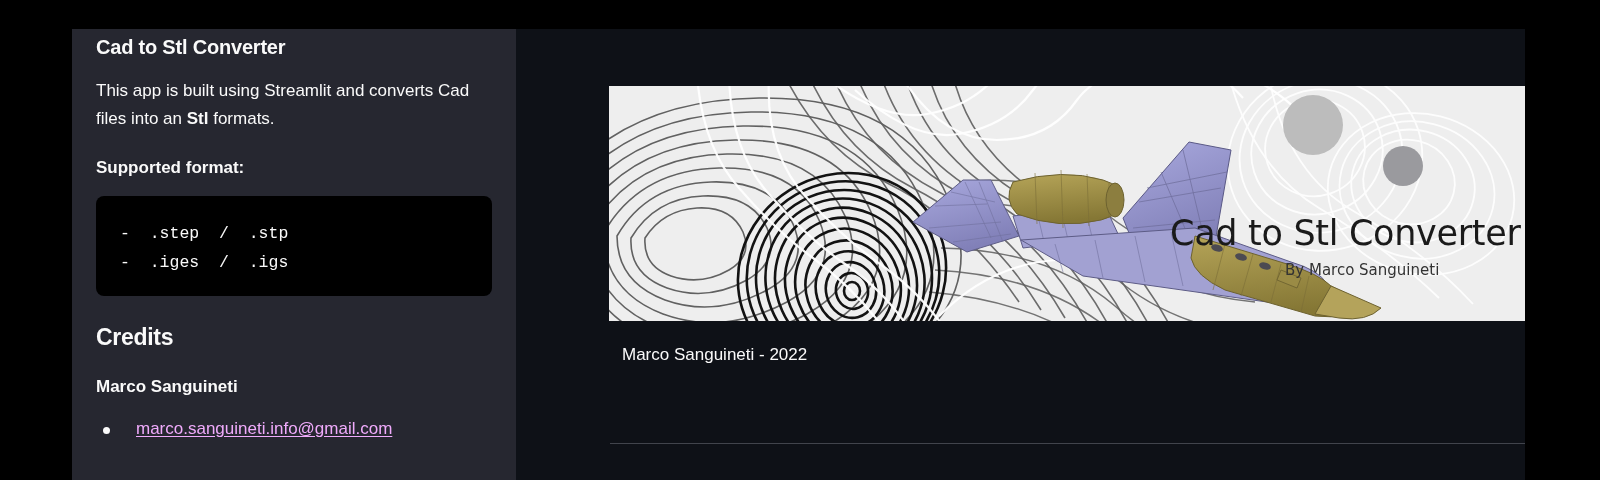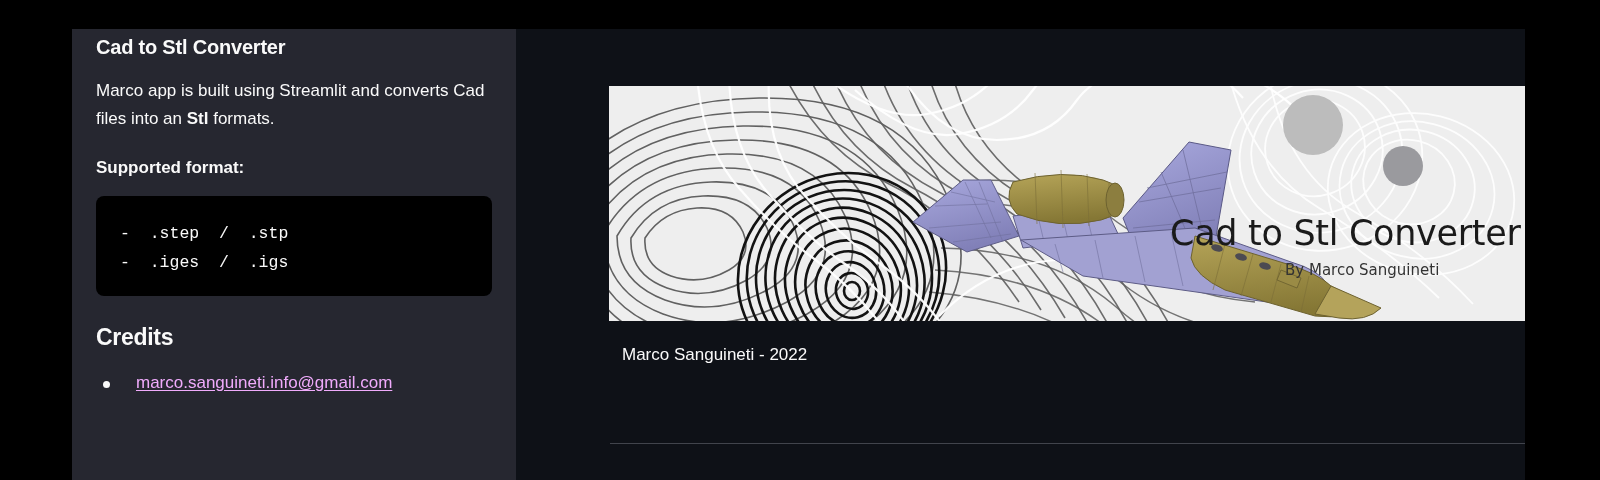--- a/index.html
+++ b/index.html
@@ -140,32 +140,33 @@
 
   <div class="gutter-left"></div>
 
   <div class="viewport">
 
     <aside class="sidebar">
 
       <div class="sb-title">Cad to Stl Converter</div>
 
       <p class="sb-para">
-        <span>Marco app is built using Streamlit and converts Cad files into an </span><b>Stl</b><span> formats.</span>
+        <span>This app is built using Streamlit and converts Cad files into an </span><b>Stl</b><span> formats.</span>
       </p>
 
       <div class="sb-sub">Supported format:</div>
 
       <div class="codeblock">
         <pre>-  .step  /  .stp
 -  .iges  /  .igs</pre>
       </div>
 
       <div class="sb-h2">Credits</div>
 
+      <div class="sb-name">Marco Sanguineti</div>
 
       <ul class="sb-list">
         <li>
           <span class="bullet"></span>
           <a href="#">marco.sanguineti.info@gmail.com</a>
         </li>
       </ul>
 
     </aside>
 

